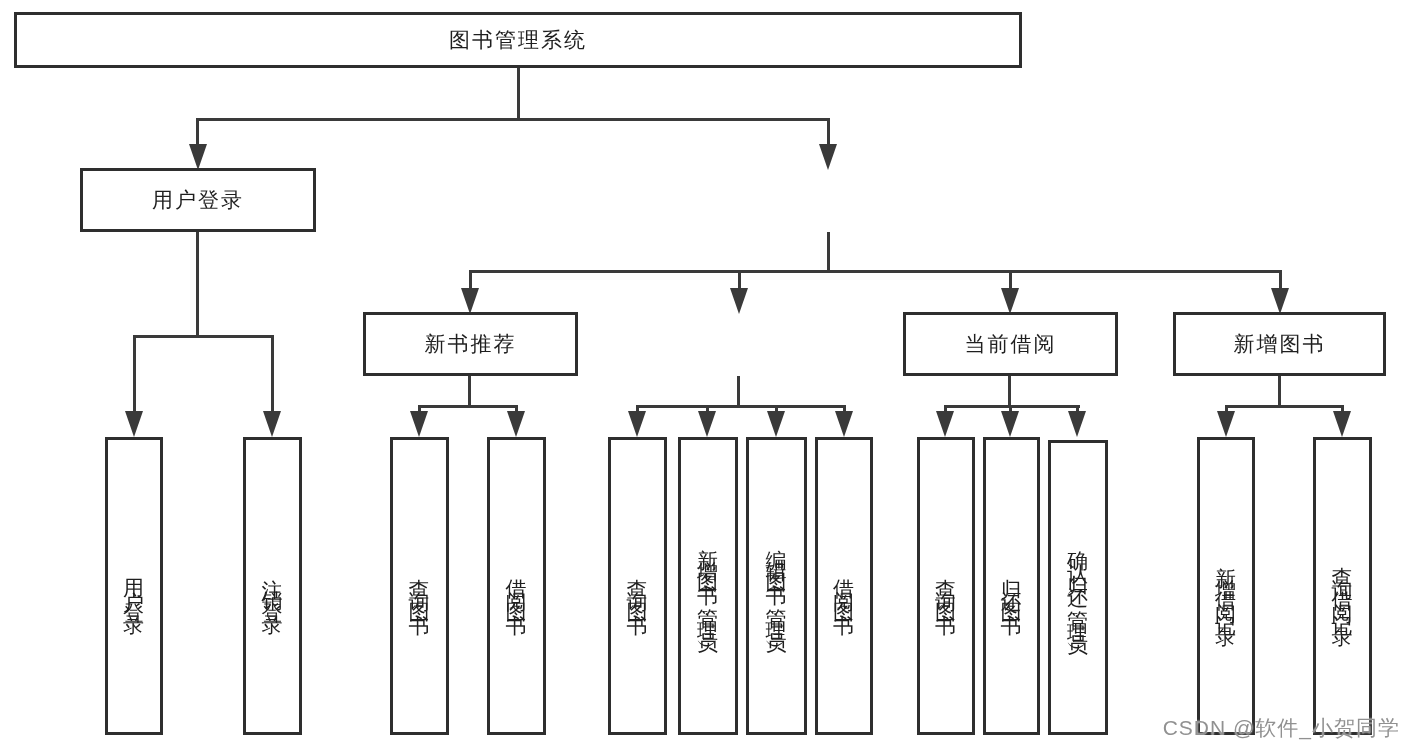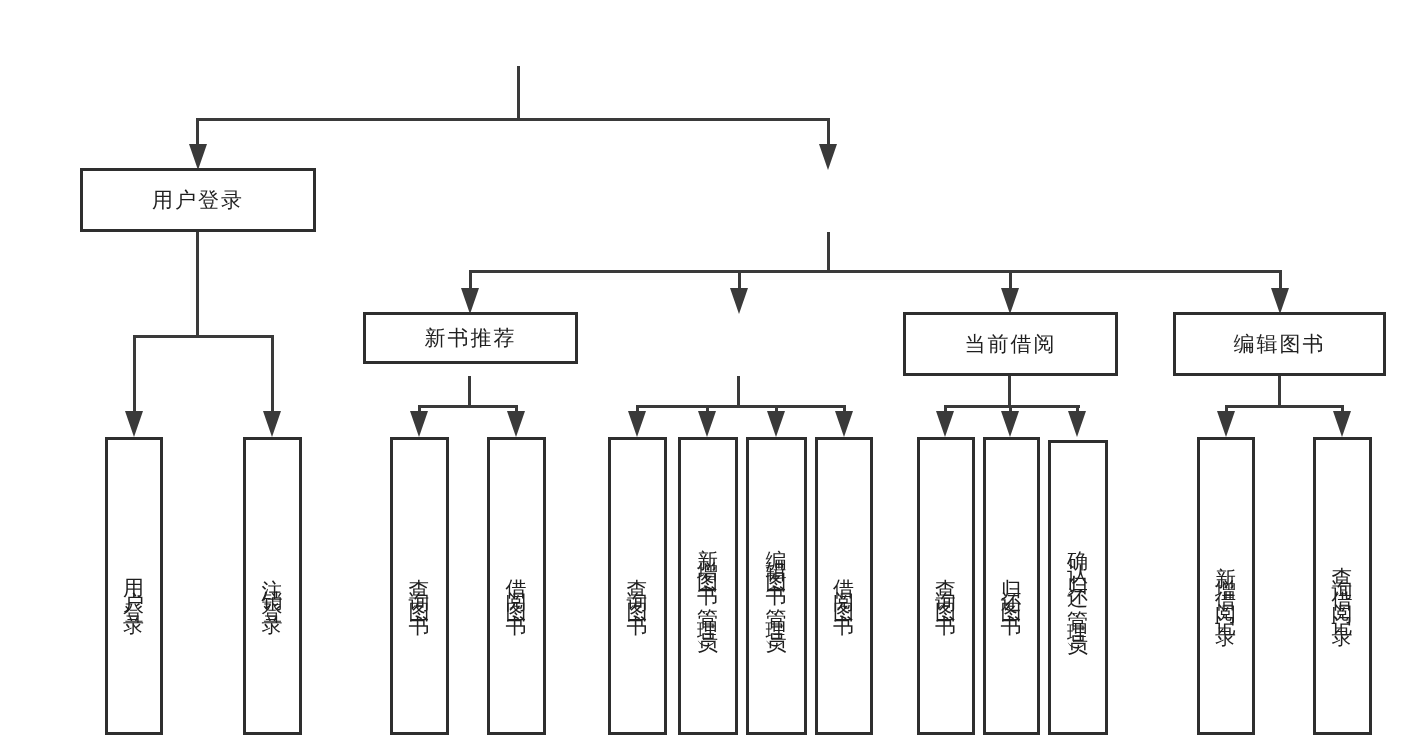--- a/index.html
+++ b/index.html
@@ -63,20 +63,21 @@
     text-shadow: 0 0 2px #ffffff;
     z-index: 3;
     letter-spacing: 1px;
   }
 </style>
 </head>
 <body>
 
 <div class="stage">
 
+  <div class="box" style="left:14px; top:12px; width:1008px; height:56px;">图书管理系统</div>
 
   <div class="vl" style="left:517px; top:66px; height:54px;"></div>
   <div class="hl" style="left:196px; top:118px; width:634px;"></div>
   <div class="vl" style="left:196px; top:118px; height:30px;"></div>
   <div class="ar" style="left:189px; top:144px;"></div>
   <div class="vl" style="left:827px; top:118px; height:30px;"></div>
   <div class="ar" style="left:819px; top:144px;"></div>
 
   <div class="box" style="left:80px; top:168px; width:236px; height:64px;">用户登录</div>
 
@@ -91,23 +92,23 @@
   <div class="hl" style="left:469px; top:270px; width:813px;"></div>
   <div class="vl" style="left:469px; top:270px; height:20px;"></div>
   <div class="ar" style="left:461px; top:288px;"></div>
   <div class="vl" style="left:738px; top:270px; height:20px;"></div>
   <div class="ar" style="left:730px; top:288px;"></div>
   <div class="vl" style="left:1009px; top:270px; height:20px;"></div>
   <div class="ar" style="left:1001px; top:288px;"></div>
   <div class="vl" style="left:1279px; top:270px; height:20px;"></div>
   <div class="ar" style="left:1271px; top:288px;"></div>
 
-  <div class="box" style="left:363px; top:312px; width:215px; height:52px;">新书推荐</div>
+  <div class="box" style="left:363px; top:312px; width:215px; height:64px;">新书推荐</div>
   <div class="box" style="left:903px; top:312px; width:215px; height:64px;">当前借阅</div>
-  <div class="box" style="left:1173px; top:312px; width:213px; height:64px;">编辑图书</div>
+  <div class="box" style="left:1173px; top:312px; width:213px; height:64px;">新增图书</div>
 
   <div class="vl" style="left:468px; top:376px; height:32px;"></div>
   <div class="hl" style="left:418px; top:405px; width:100px;"></div>
   <div class="vl" style="left:418px; top:405px; height:14px;"></div>
   <div class="ar" style="left:410px; top:411px;"></div>
   <div class="vl" style="left:515px; top:405px; height:14px;"></div>
   <div class="ar" style="left:507px; top:411px;"></div>
 
   <div class="vl" style="left:737px; top:376px; height:32px;"></div>
   <div class="hl" style="left:636px; top:405px; width:210px;"></div>
@@ -147,14 +148,15 @@
   <div class="vbox" style="left:746px; top:437px; width:61px; height:298px;">编辑图书（管理员）</div>
   <div class="vbox" style="left:815px; top:437px; width:58px; height:298px;">借阅图书</div>
 
   <div class="vbox" style="left:917px; top:437px; width:58px; height:298px;">查询图书</div>
   <div class="vbox" style="left:983px; top:437px; width:57px; height:298px;">归还图书</div>
   <div class="vbox" style="left:1048px; top:440px; width:60px; height:295px;">确认归还（管理员）</div>
 
   <div class="vbox" style="left:1197px; top:437px; width:58px; height:298px;">新增借阅记录</div>
   <div class="vbox" style="left:1313px; top:437px; width:59px; height:298px;">查询借阅记录</div>
 
+  <div class="watermark">CSDN @软件_小贺同学</div>
 
 </div>
 
 </body></html>

